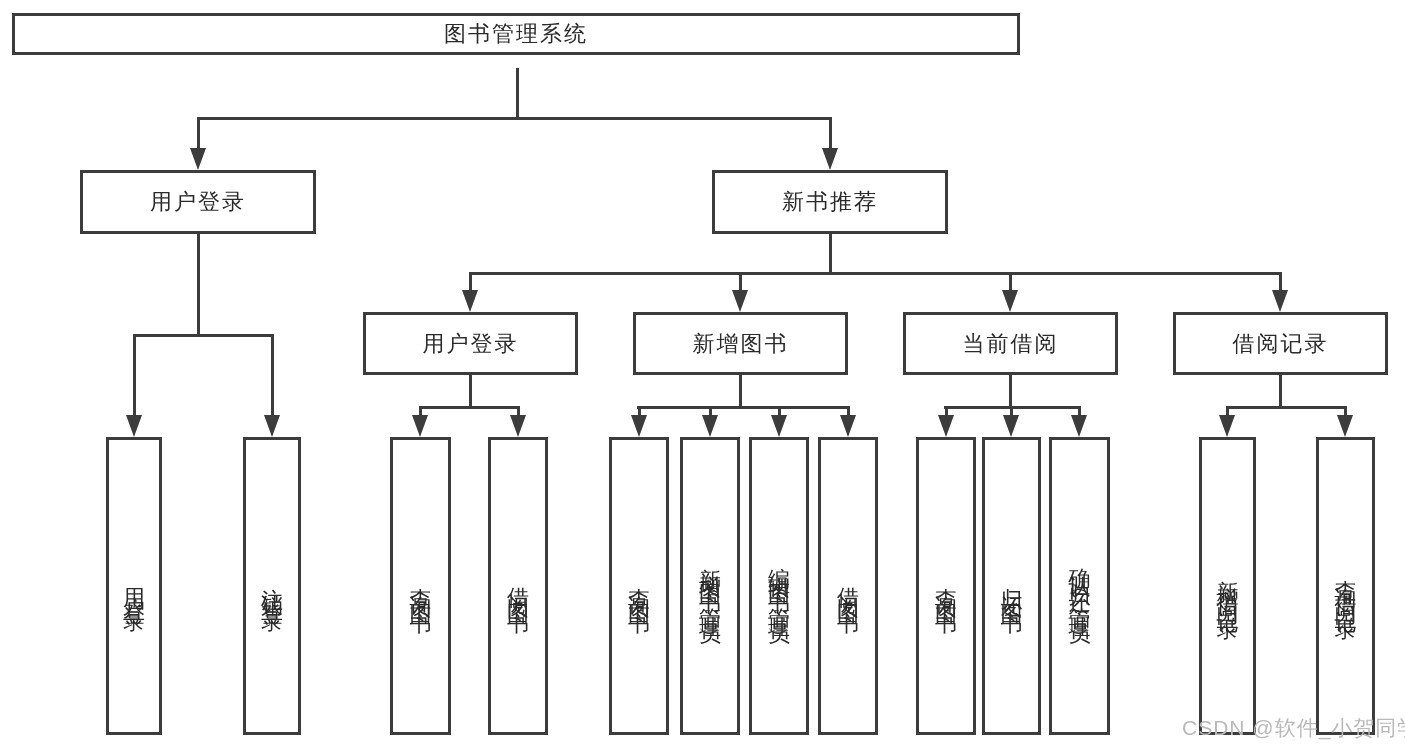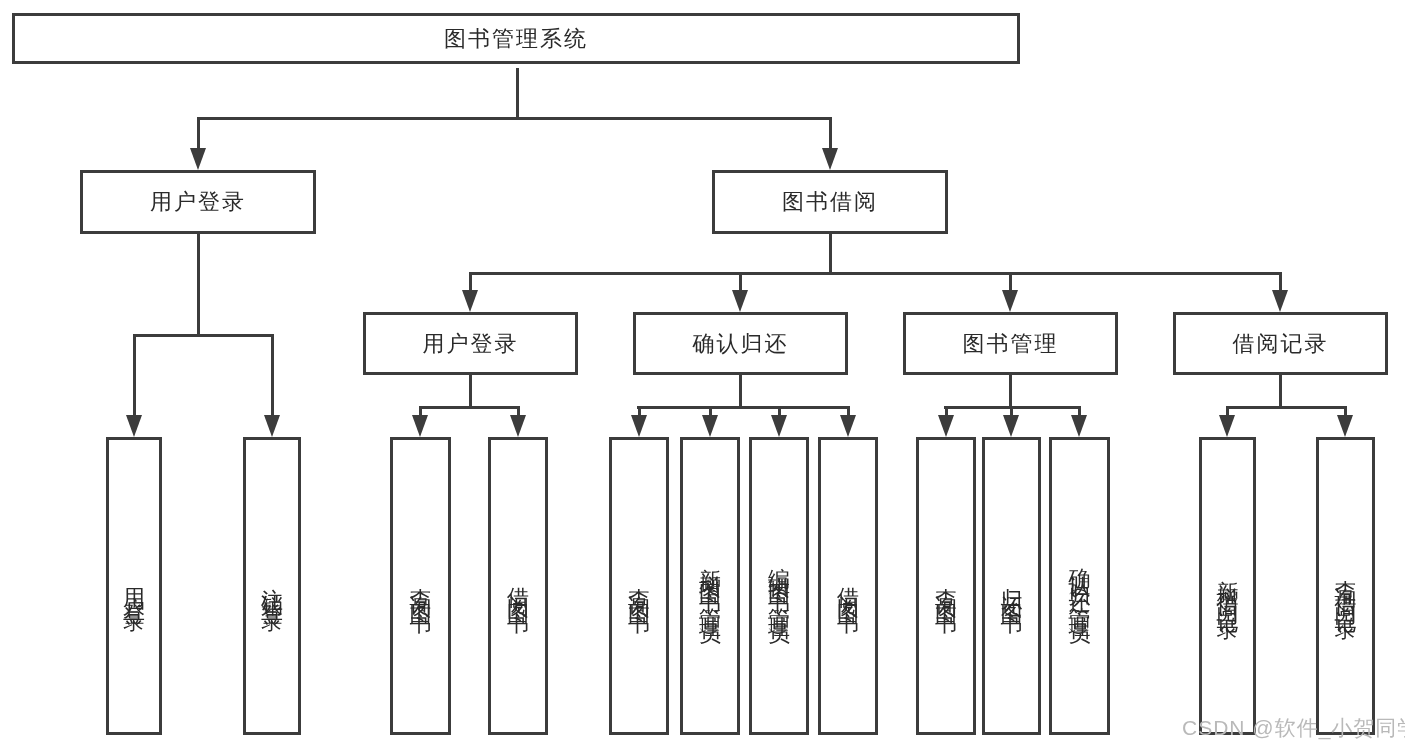--- a/index.html
+++ b/index.html
@@ -55,39 +55,39 @@
     letter-spacing: 1px;
     white-space: nowrap;
     z-index: 5;
   }
 </style>
 </head>
 <body>
 
 <div class="canvas">
 
-  <div class="box hbox" style="left:12px;top:13px;width:1008px;height:51px">
+  <div class="box hbox" style="left:12px;top:13px;width:1008px;height:42px">
     <span>图书管理系统</span>
   </div>
 
   <div class="box hbox" style="left:80px;top:170px;width:236px;height:64px">
     <span>用户登录</span>
   </div>
   <div class="box hbox" style="left:712px;top:170px;width:236px;height:64px">
-    <span>图书借阅</span>
+    <span>新书推荐</span>
   </div>
 
   <div class="box hbox" style="left:363px;top:312px;width:215px;height:63px">
     <span>用户登录</span>
   </div>
   <div class="box hbox" style="left:633px;top:312px;width:215px;height:63px">
-    <span>确认归还</span>
+    <span>新增图书</span>
   </div>
   <div class="box hbox" style="left:903px;top:312px;width:215px;height:63px">
-    <span>图书管理</span>
+    <span>当前借阅</span>
   </div>
   <div class="box hbox" style="left:1173px;top:312px;width:215px;height:63px">
     <span>借阅记录</span>
   </div>
 
   <div class="box vbox" style="left:106px;top:437px;width:56px;height:298px">
     <span>用户登录</span>
   </div>
   <div class="box vbox" style="left:243px;top:437px;width:58px;height:298px">
     <span>注销登录</span>

